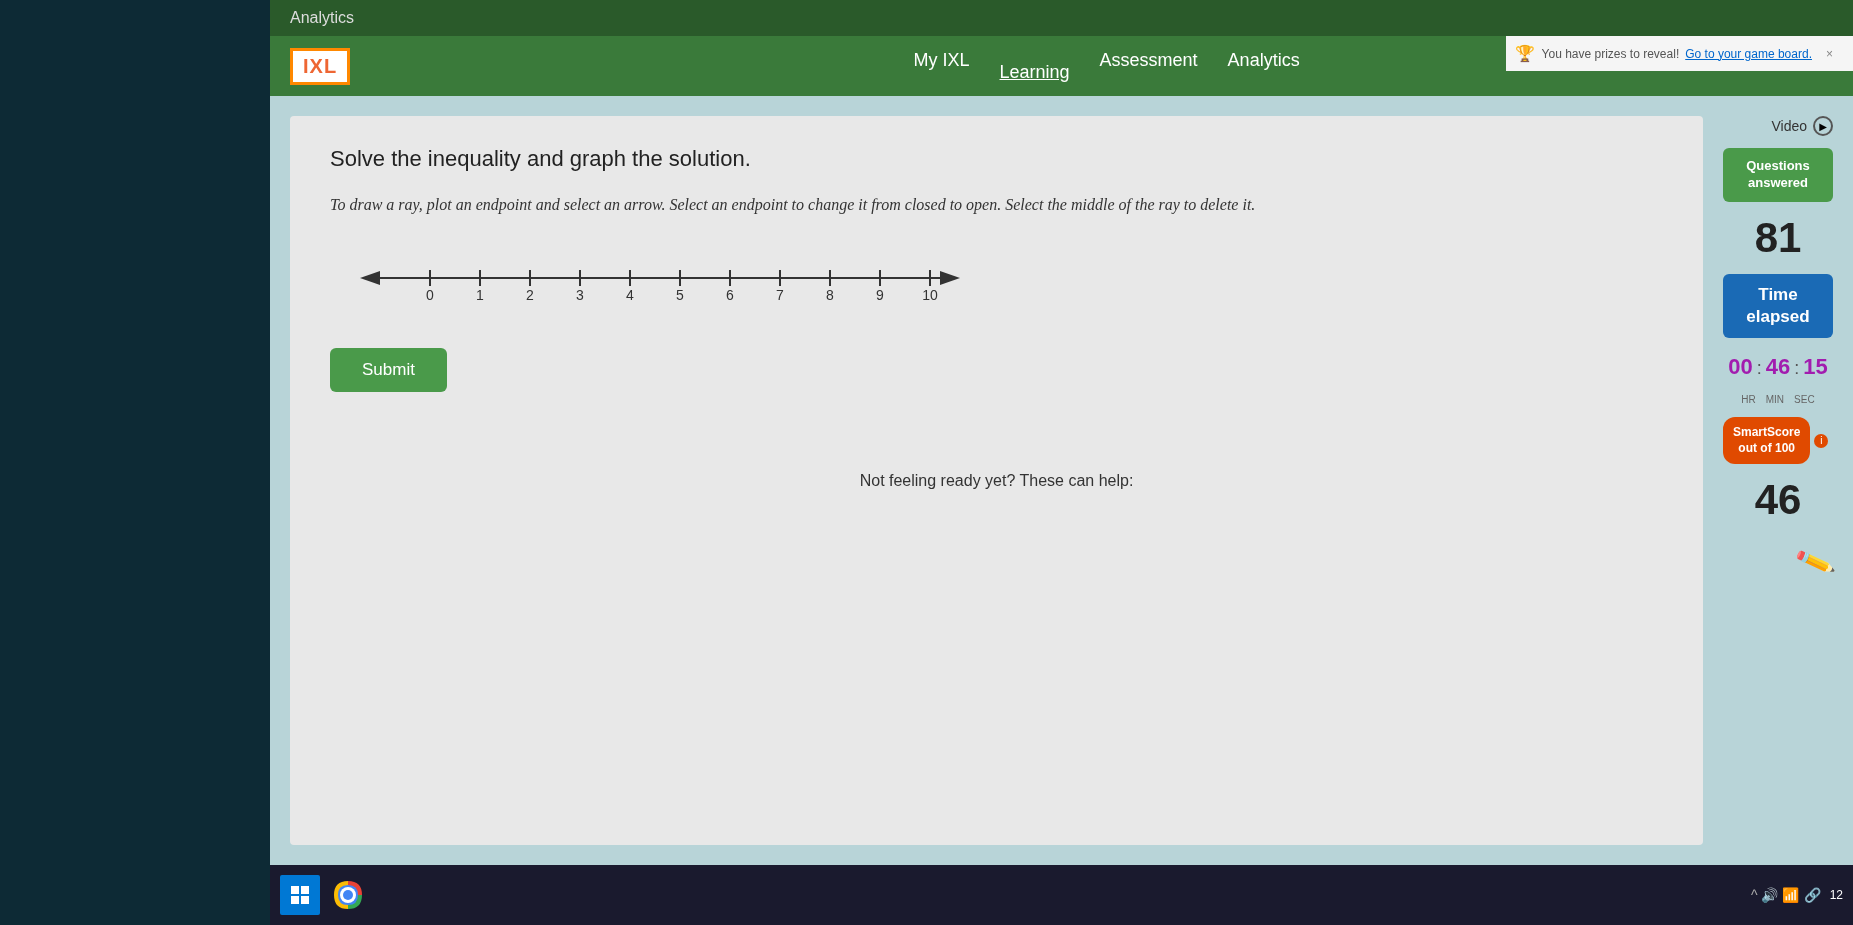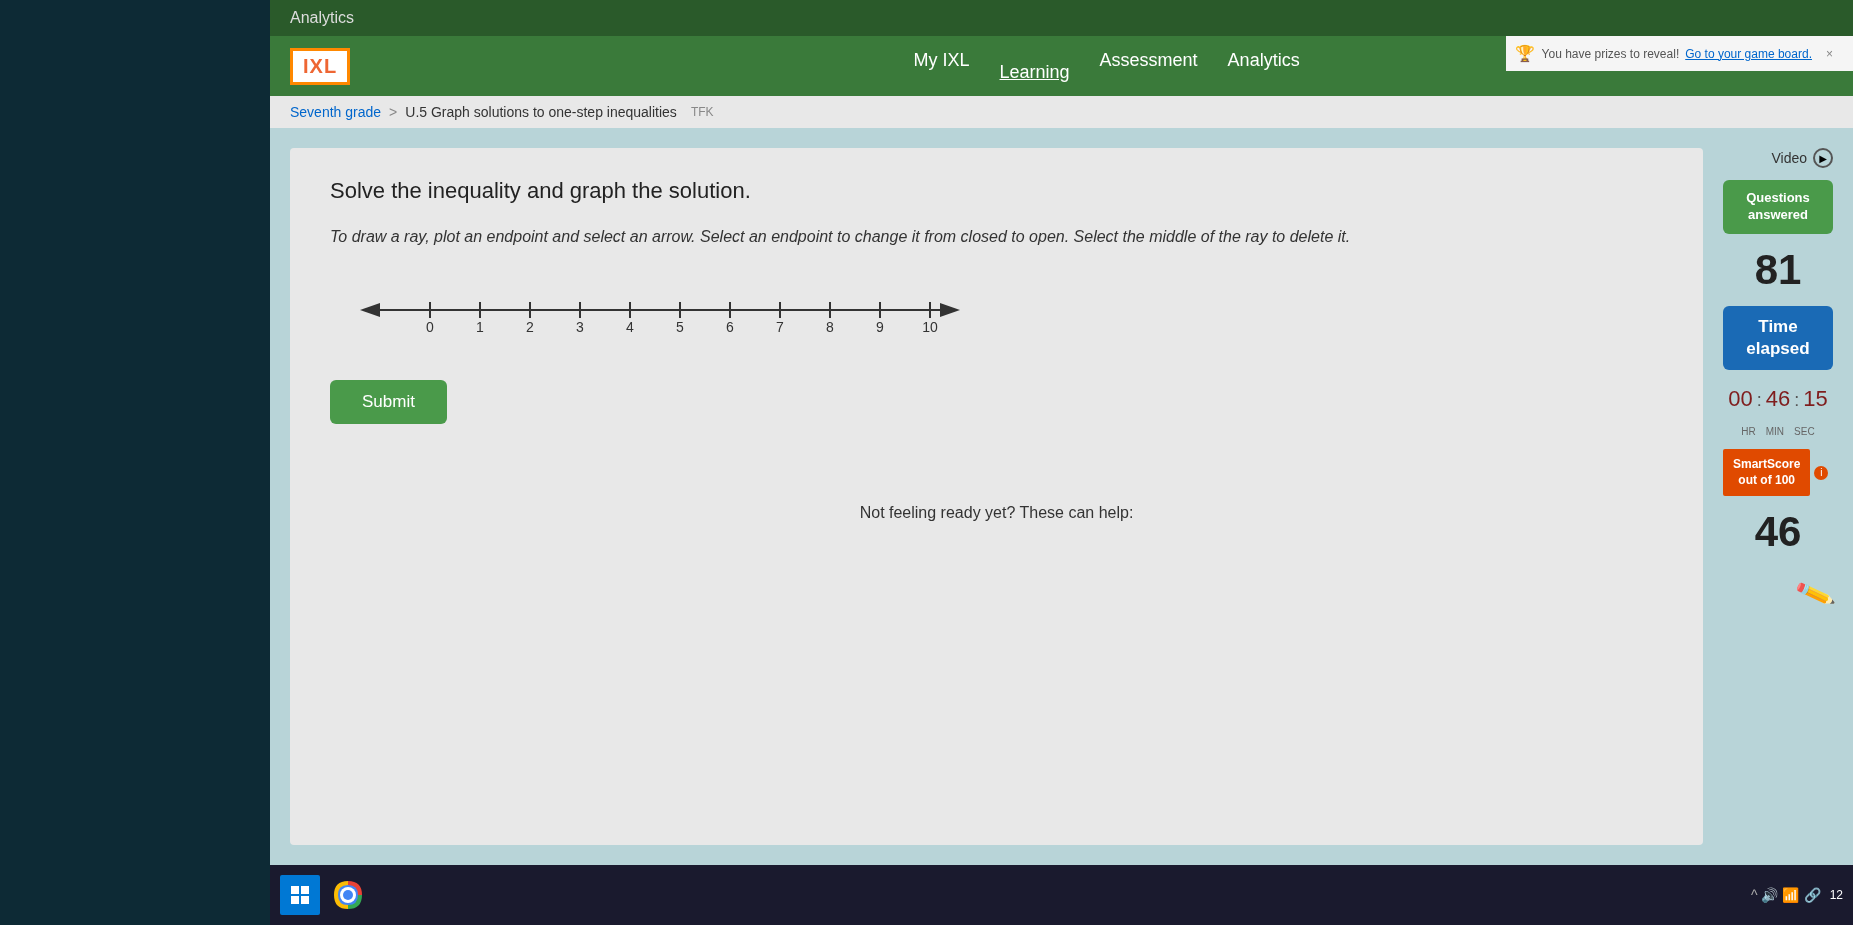--- a/index.html
+++ b/index.html
@@ -166,20 +166,21 @@
       margin-bottom: 20px;
       margin-left: 20px;
     }
 
     .instruction-text {
       font-size: 16px;
       color: #333;
       font-style: italic;
       margin-bottom: 30px;
       line-height: 1.6;
+      font-family: Liberation Serif, serif;
     }
 
     
     .number-line-container {
       margin: 20px 0 30px 20px;
       position: relative;
       height: 60px;
     }
 
     .number-line-svg {
@@ -273,39 +274,39 @@
     .timer-display {
       display: flex;
       justify-content: center;
       align-items: baseline;
       gap: 4px;
       margin-top: 4px;
     }
 
     .timer-value {
       font-size: 22px;
-      font-weight: normal;
-      color: #7f1d1d;
+      font-weight: bold;
+      color: #a21caf;
     }
 
     .timer-labels {
       display: flex;
       justify-content: center;
       gap: 10px;
       font-size: 10px;
       color: #666;
       margin-top: 2px;
     }
 
     .smart-score-btn {
       background: #e04a00;
       color: white;
       border: none;
       padding: 8px 10px;
-      border-radius: 2px;
+      border-radius: 12px;
       font-size: 12px;
       font-weight: bold;
       text-align: center;
       cursor: pointer;
       line-height: 1.3;
     }
 
     .info-dot {
       width: 14px;
       height: 14px;
@@ -421,26 +422,20 @@
       <a class="nav-link">Analytics</a>
     </div>
     <div class="prize-banner">
       <span class="prize-icon">🏆</span>
       <span>You have prizes to reveal!</span>
       <a class="prize-link">Go to your game board.</a>
       <span class="prize-close">×</span>
     </div>
   </div>
 
-  <div class="breadcrumb-bar">
-    <a class="breadcrumb-link">Seventh grade</a>
-    <span class="breadcrumb-sep">&gt;</span>
-    <span class="breadcrumb-current">U.5 Graph solutions to one-step inequalities</span>
-    <span class="breadcrumb-code">TFK</span>
-  </div>
 
   <div class="content-area">
 
     <div class="question-panel">
       <div class="question-title">Solve the inequality and graph the solution.</div>
       <div class="instruction-text">To draw a ray, plot an endpoint and select an arrow. Select an endpoint to change it from closed to open. Select the middle of the ray to delete it.</div>
 
       
       <div class="number-line-container">
         <svg class="number-line-svg" viewBox="0 0 620 60">

